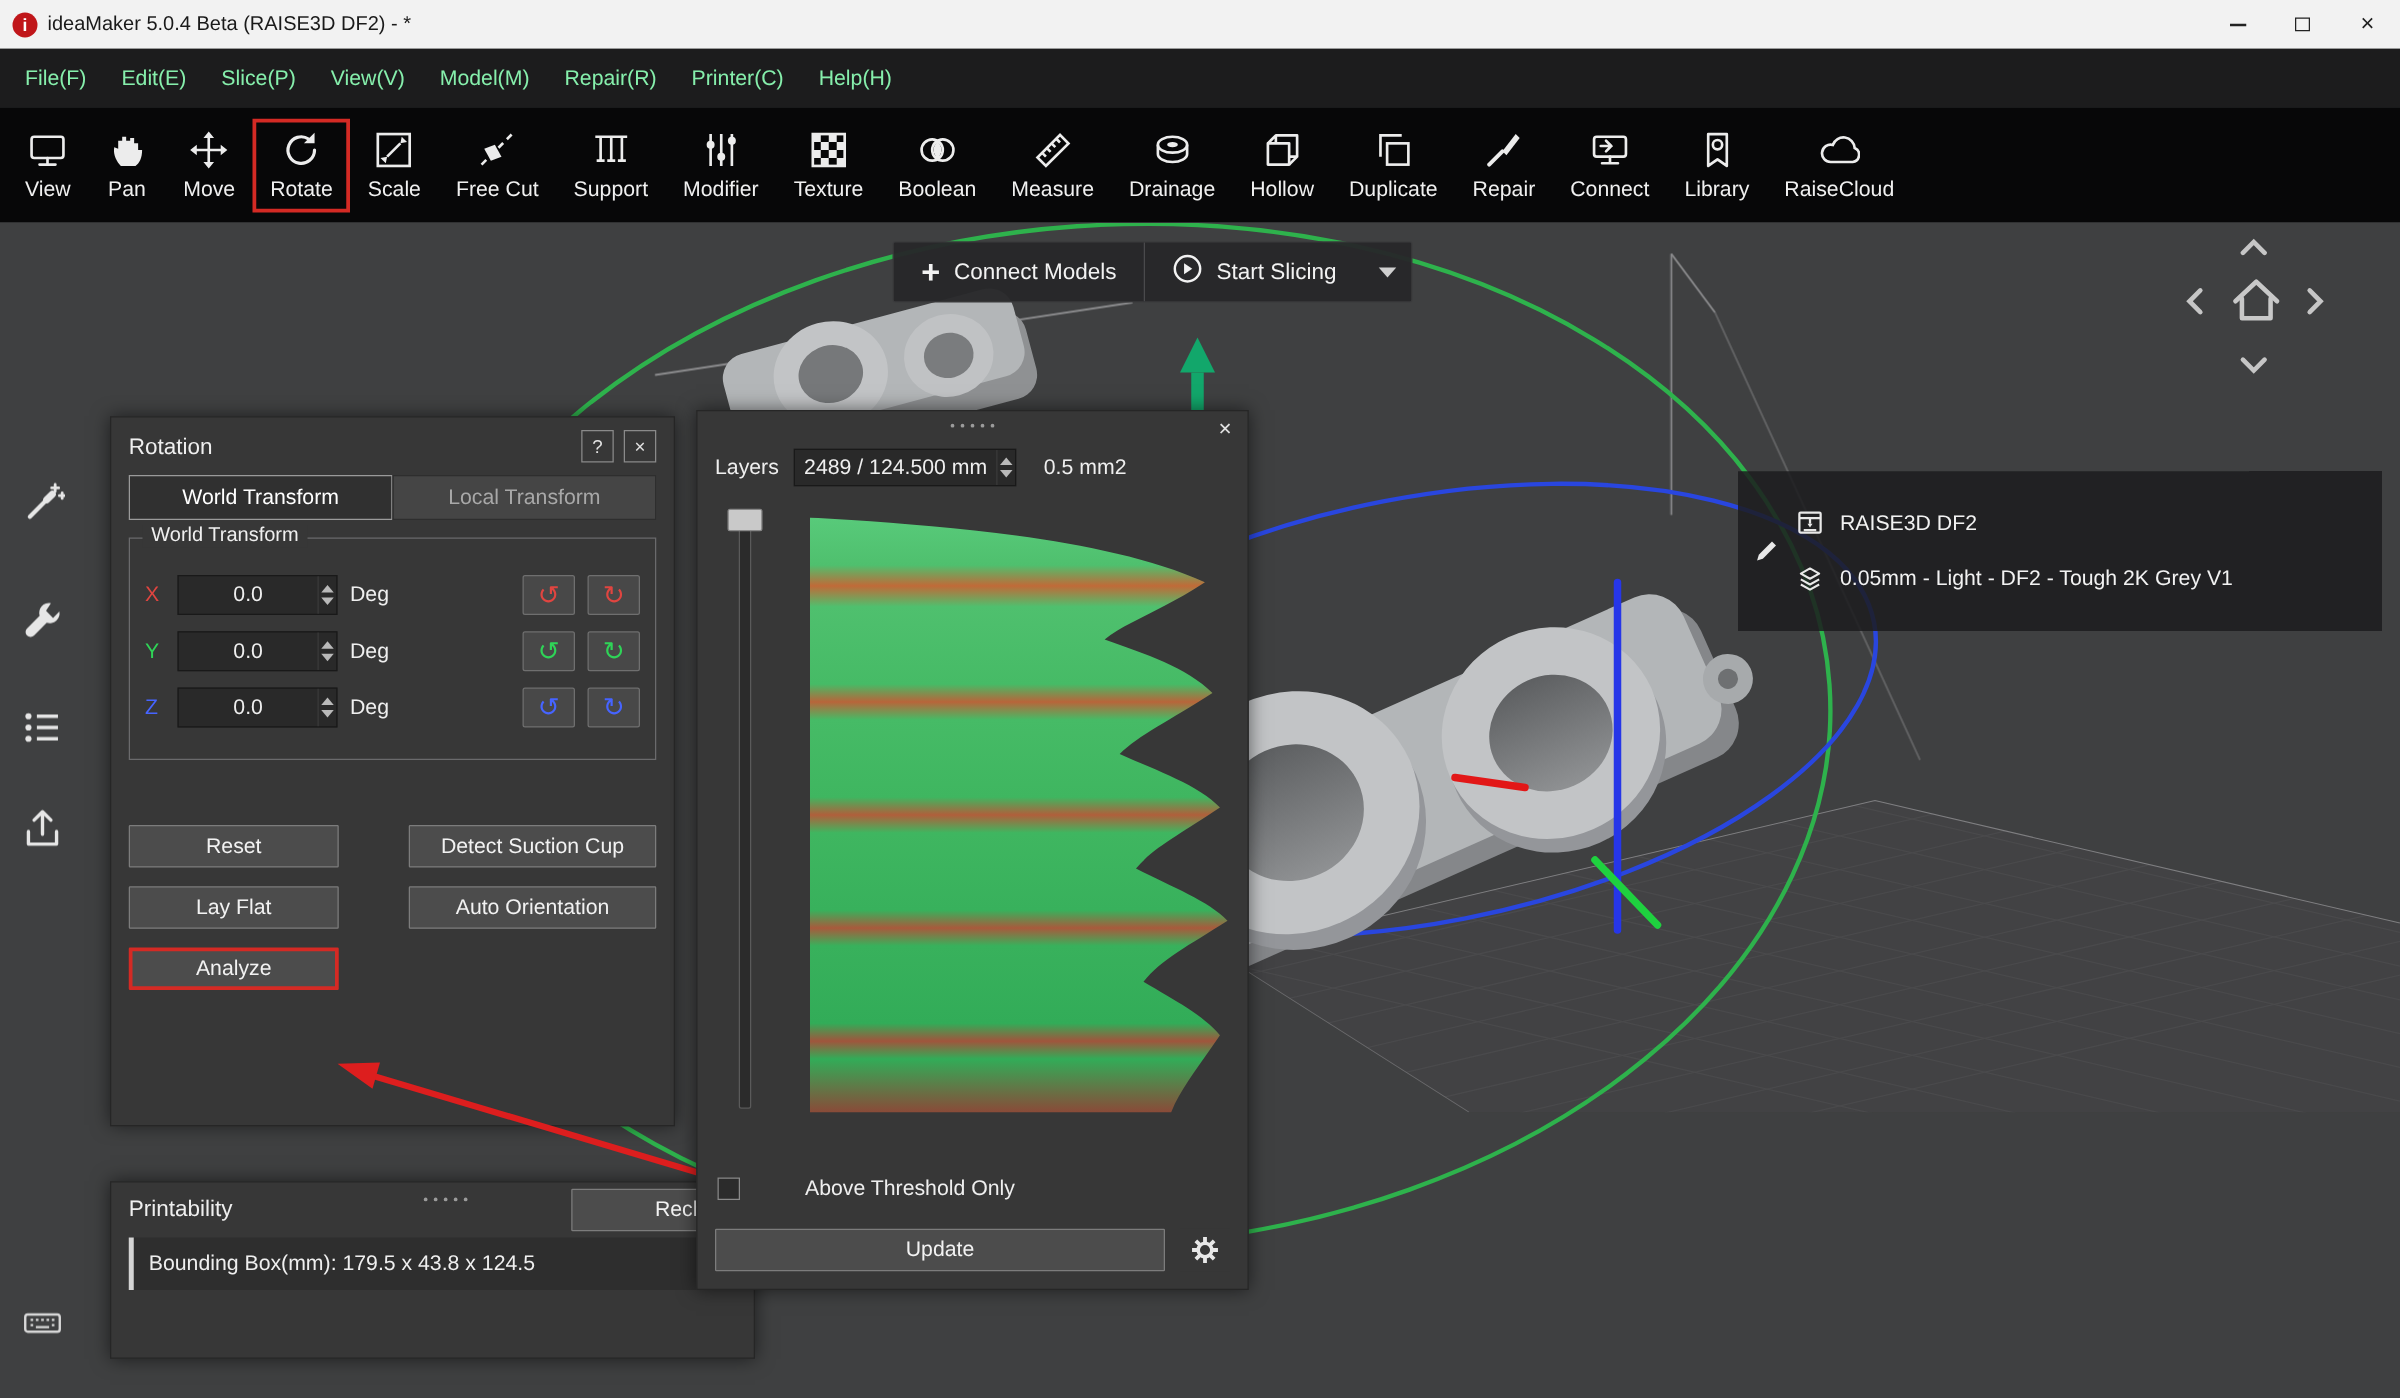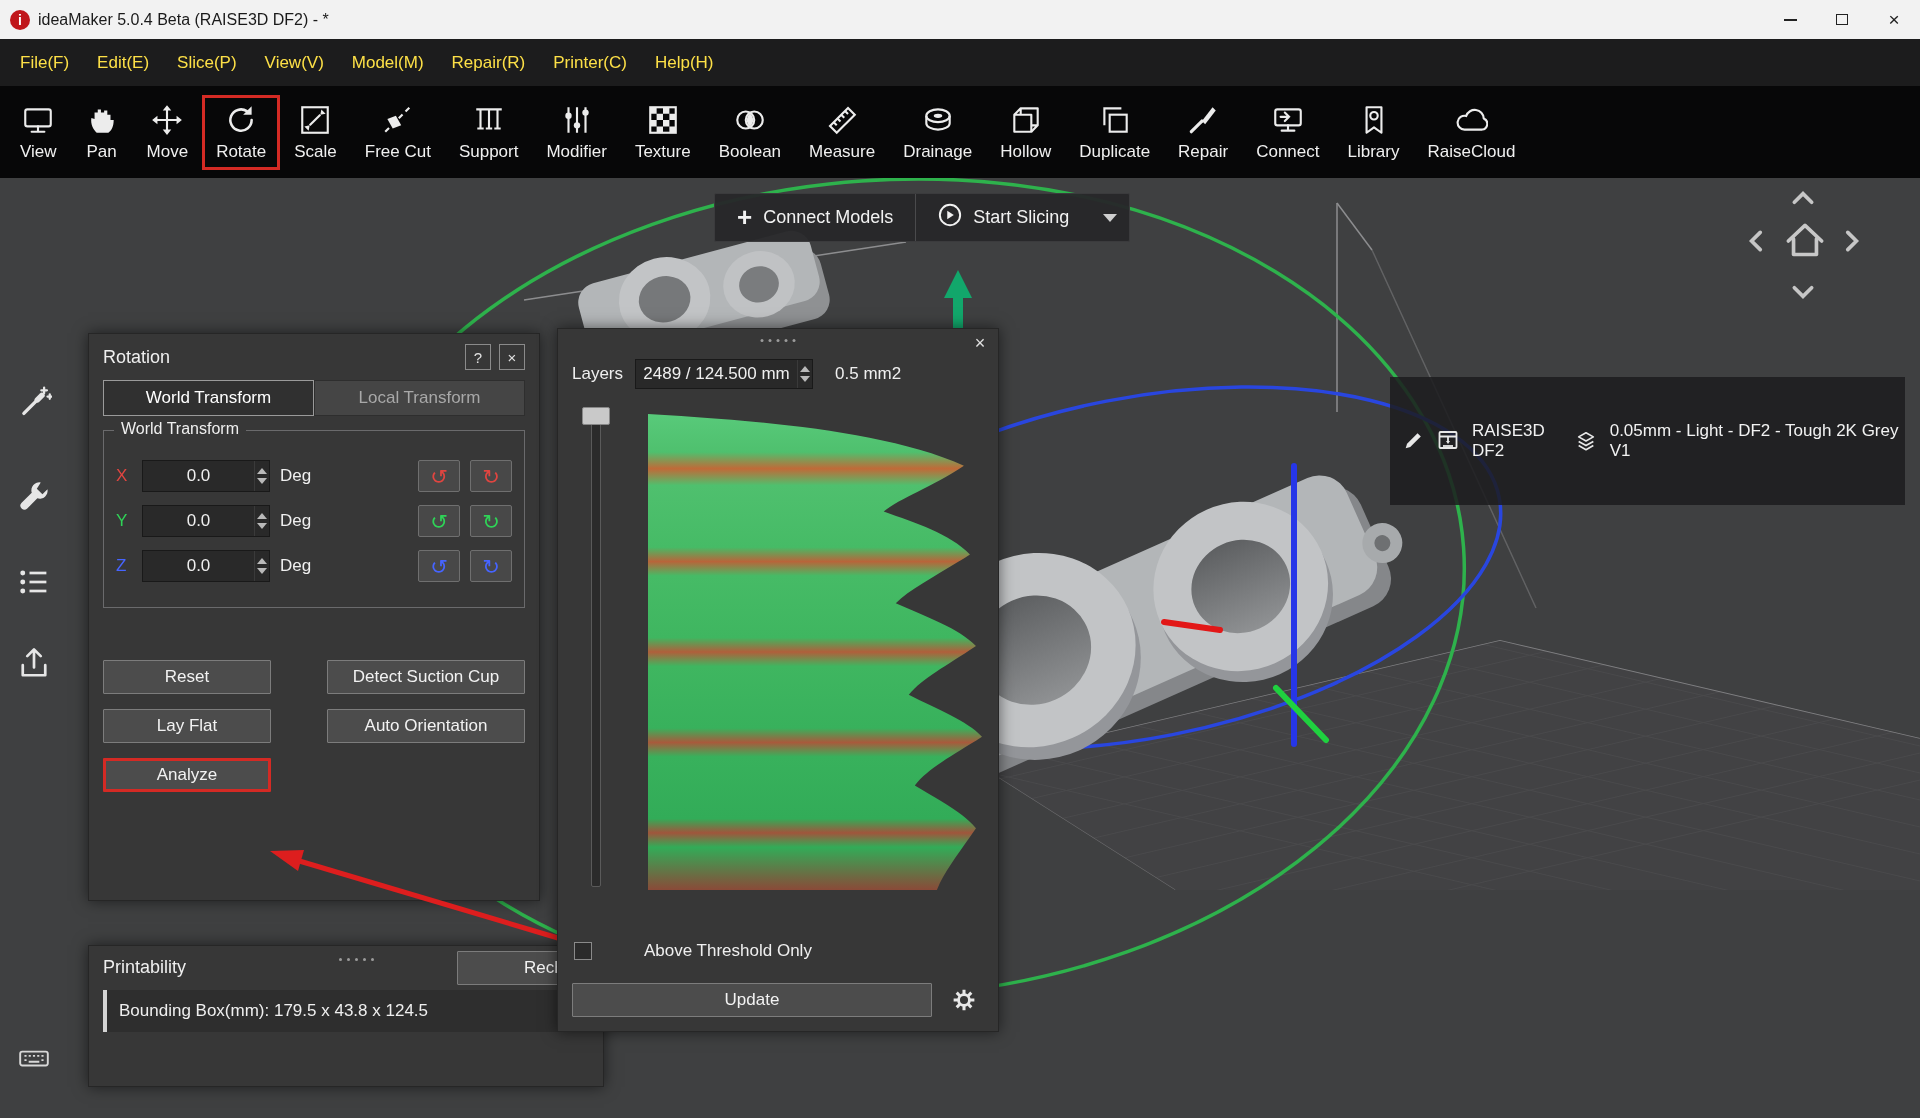--- a/index.html
+++ b/index.html
@@ -11,21 +11,21 @@
   .app-icon{width:20px;height:20px;border-radius:50%;background:#c0161a;color:#fff;font-weight:bold;font-size:14px;display:flex;align-items:center;justify-content:center;margin-right:8px;}
   .titlebar-text{font-size:16px;}
   .win-controls{margin-left:auto;display:flex;height:100%;}
   .win-btn{width:52px;height:100%;display:flex;align-items:center;justify-content:center;color:#222;}
   .win-min-glyph{width:13px;height:0;border-top:2px solid #222;}
   .win-max-glyph{width:12px;height:11px;border:1.5px solid #222;}
   .win-close-glyph{font-size:19px;line-height:1;}
 
   
   .menubar{height:47px;background:#1c1c1d;display:flex;align-items:center;padding-left:6px;flex:0 0 auto;}
-  .menu-item{color:#fde047;font-size:17px;padding:0 14px;line-height:47px;}
+  .menu-item{color:#86efac;font-size:17px;padding:0 14px;line-height:47px;}
 
   
   .toolbar{height:92px;background:#070708;display:flex;align-items:center;padding-left:6px;flex:0 0 auto;}
   .tool{display:flex;flex-direction:column;align-items:center;justify-content:center;gap:5px;padding:5px 11px;border:3px solid transparent;color:#f0f0f0;}
   .tool.hl{border-color:#d42a24;}
   .tlabel{font-size:17px;white-space:nowrap;}
   .ticon{width:34px;height:34px;display:flex;align-items:center;justify-content:center;}
 
   
   .viewport{position:relative;flex:1 1 auto;background:#3f4041;overflow:hidden;}
@@ -43,21 +43,21 @@
   .ab-chevron-zone{width:38px;display:flex;align-items:center;justify-content:center;}
   .chevron-down{width:0;height:0;border-left:7px solid transparent;border-right:7px solid transparent;border-top:8px solid #cfcfcf;}
 
   
   .nav-cluster{position:absolute;left:1742px;top:2px;width:135px;height:135px;z-index:2;}
   .nav-btn{position:absolute;display:flex;align-items:center;justify-content:center;}
 
   
   .status-overlay{position:absolute;left:1390px;top:199px;width:515px;height:128px;background:rgba(28,28,30,.85);display:flex;z-index:2;}
   .so-pencil{width:46px;display:flex;align-items:center;justify-content:center;}
-  .so-rows{flex:1;display:flex;flex-direction:row;justify-content:space-around;padding:20px 0;}
+  .so-rows{flex:1;display:flex;flex-direction:column;justify-content:space-around;padding:20px 0;}
   .so-row{display:flex;align-items:center;gap:12px;color:#f2f2f2;font-size:17px;}
   .so-icon{width:24px;height:24px;display:flex;align-items:center;justify-content:center;flex:0 0 auto;}
 
   
   .panel{position:absolute;background:#373737;border:1px solid #262626;box-shadow:0 0 14px rgba(0,0,0,.55);color:#efefef;}
   .mini-btn{width:26px;height:26px;border:1px solid #8a8a8a;display:flex;align-items:center;justify-content:center;font-size:15px;color:#e2e2e2;}
   .btn{height:34px;background:#4c4c4c;border:1px solid #7c7c7c;color:#f2f2f2;font-size:17px;display:flex;align-items:center;justify-content:center;border-radius:1px;}
   .drag-dots{display:inline-flex;gap:5px;}
   .drag-dots i{width:3px;height:3px;border-radius:50%;background:#9b9b9b;}
 

